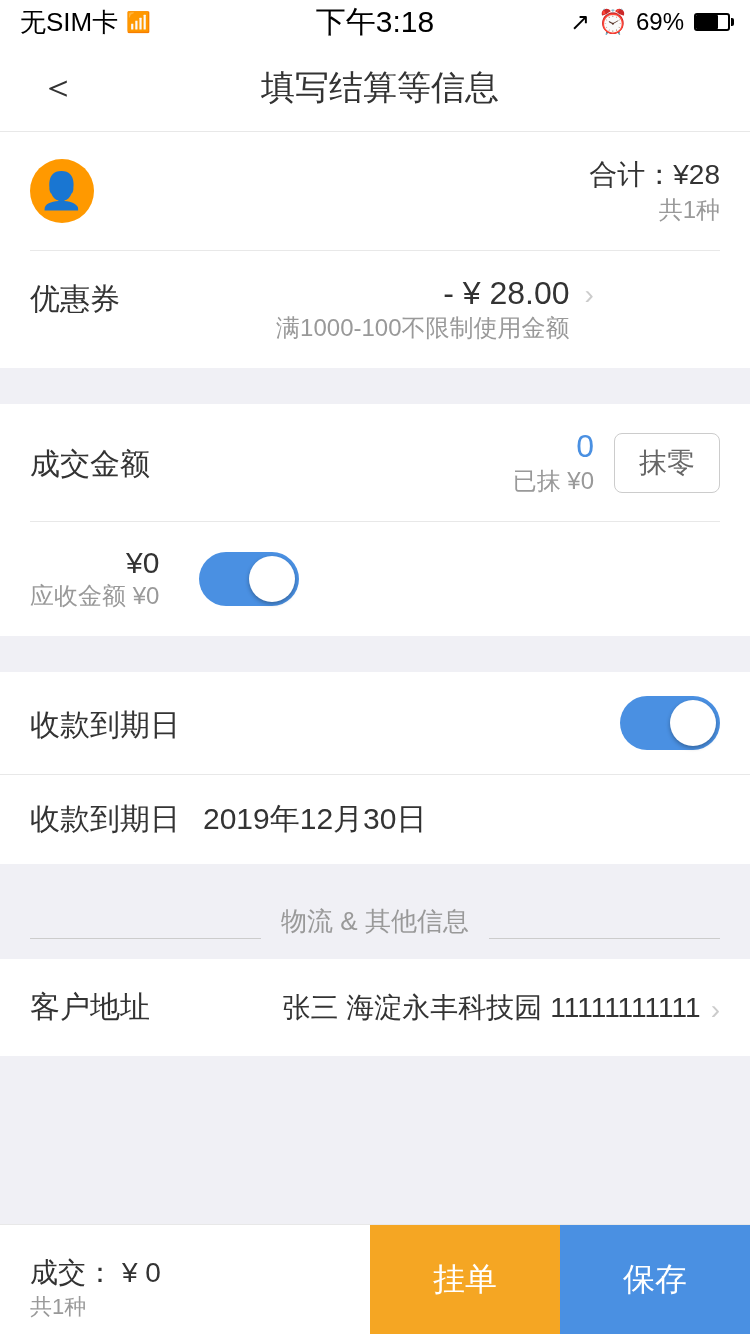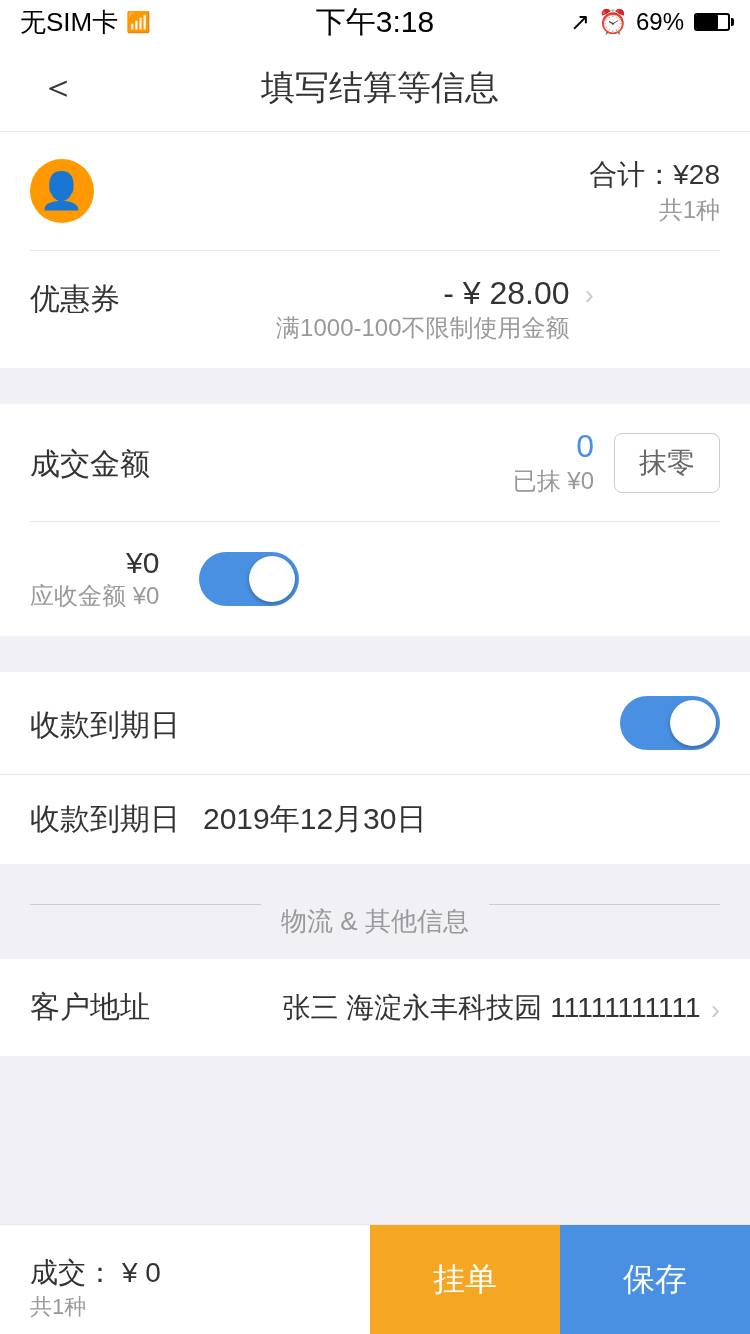--- a/index.html
+++ b/index.html
@@ -494,21 +494,21 @@
       </div>
     </div>
     <div class="debt-date-row">
       <span class="date-label">收款到期日</span>
       <span class="date-value">2019年12月30日</span>
     </div>
   </div>
 
   <div class="logistics-divider"></div>
 
-  <div style="background:#f0f0f5; padding: 20px 30px; display:flex; align-items:flex-start; gap:20px;">
+  <div style="background:#f0f0f5; padding: 20px 30px; display:flex; align-items:flex-end; gap:20px;">
     <div style="flex:1;height:1px;background:#ccc;"></div>
     <span class="logistics-text">物流 &amp; 其他信息</span>
     <div style="flex:1;height:1px;background:#ccc;"></div>
   </div>
 
   <div class="address-section card">
     <div class="address-row">
       <span class="address-label">客户地址</span>
       <span class="address-value">张三 海淀永丰科技园 11111111111</span>
       <span class="chevron">›</span>

